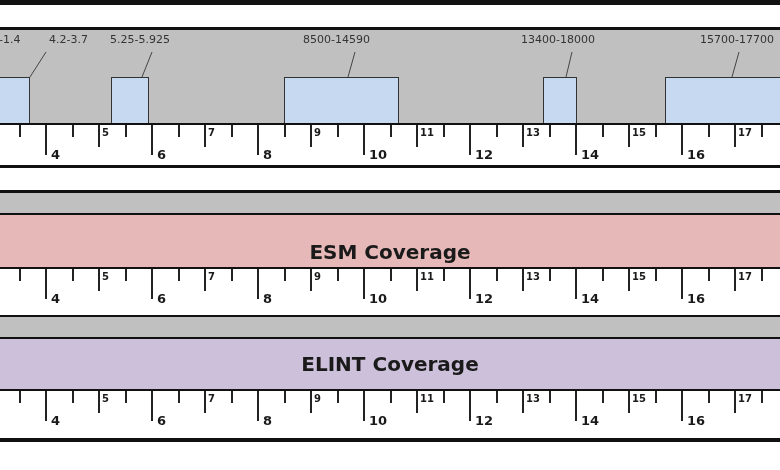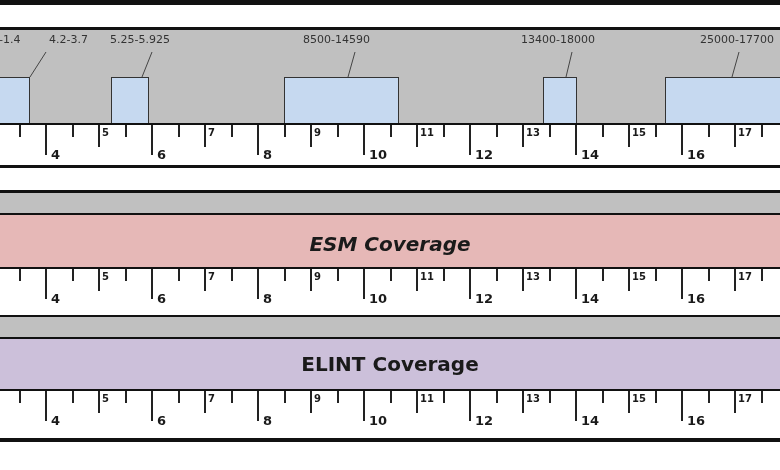--- a/index.html
+++ b/index.html
@@ -52,21 +52,21 @@
 <div class="block" style="left:111px; top:77px; width:38px; height:48px;"></div>
 <div class="block" style="left:284px; top:77px; width:115px; height:48px;"></div>
 <div class="block" style="left:543px; top:77px; width:34px; height:48px;"></div>
 <div class="block" style="left:665px; top:77px; width:120px; height:48px;"></div>
 
 <span class="blabel" style="left:-1px; top:33px;">-1.4</span>
 <span class="blabel" style="left:49px; top:33px;">4.2-3.7</span>
 <span class="blabel" style="left:110px; top:33px;">5.25-5.925</span>
 <span class="blabel" style="left:303px; top:33px;">8500-14590</span>
 <span class="blabel" style="left:521px; top:33px;">13400-18000</span>
-<span class="blabel" style="left:700px; top:33px;">25000-17700</span>
+<span class="blabel" style="left:700px; top:33px;">15700-17700</span>
 
 <div class="hline" style="top:123px; height:2px;"></div>
 <div class="ruler" style="top:125px; height:40px;">
     <div class="tick" style="left: 18.5px; height: 12px;"></div>
     <div class="tick" style="left: 45px; height: 30px;"></div>
     <span class="tlabel-major" style="left: 51px; top: 22px;">4</span>
     <div class="tick" style="left: 71.5px; height: 12px;"></div>
     <div class="tick" style="left: 98px; height: 22px;"></div>
     <span class="tlabel-minor" style="left: 102px; top: 2px;">5</span>
     <div class="tick" style="left: 124.5px; height: 12px;"></div>
@@ -106,21 +106,21 @@
     <div class="tick" style="left: 734px; height: 22px;"></div>
     <span class="tlabel-minor" style="left: 738px; top: 2px;">17</span>
     <div class="tick" style="left: 760.5px; height: 12px;"></div>
   </div>
 <div class="hline" style="top:165px; height:3px;"></div>
 
 <div class="hline" style="top:190px; height:3px;"></div>
 <div class="abs gray" style="left:0; top:193px; width:780px; height:20px;"></div>
 <div class="hline" style="top:213px; height:2px;"></div>
 <div class="abs" style="left:0; top:215px; width:780px; height:53px; background:#e6b8b7;"></div>
-<div class="band-label" style="top:232px;font-style:italic;">ESM Coverage</div>
+<div class="band-label" style="top:240px;">ESM Coverage</div>
 <div class="hline" style="top:267px; height:2px;"></div>
 <div class="ruler" style="top:269px; height:46px;">
     <div class="tick" style="left: 18.5px; height: 12px;"></div>
     <div class="tick" style="left: 45px; height: 30px;"></div>
     <span class="tlabel-major" style="left: 51px; top: 22px;">4</span>
     <div class="tick" style="left: 71.5px; height: 12px;"></div>
     <div class="tick" style="left: 98px; height: 22px;"></div>
     <span class="tlabel-minor" style="left: 102px; top: 2px;">5</span>
     <div class="tick" style="left: 124.5px; height: 12px;"></div>
     <div class="tick" style="left: 151px; height: 30px;"></div>

